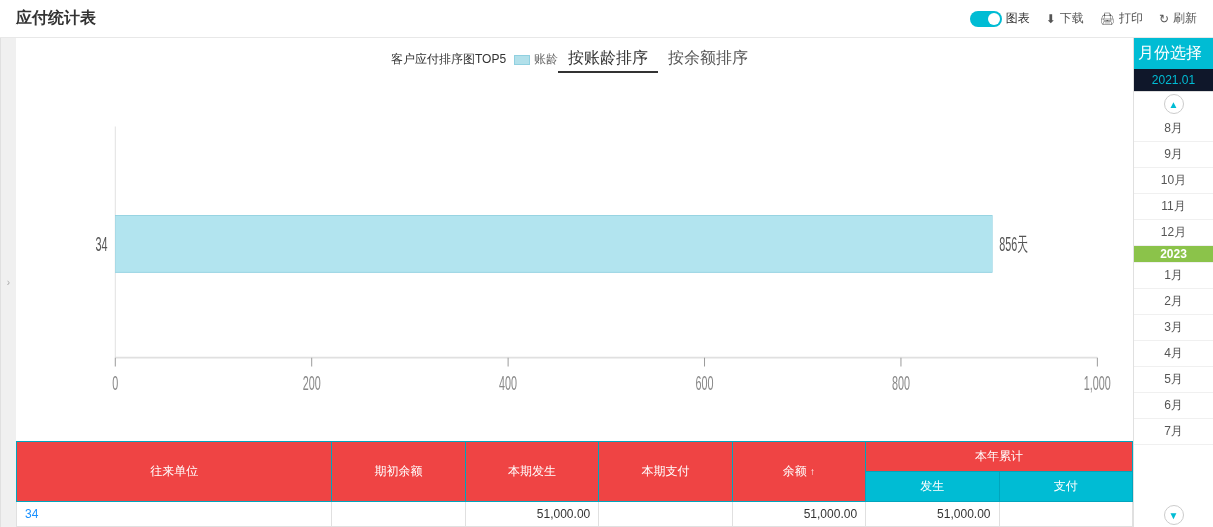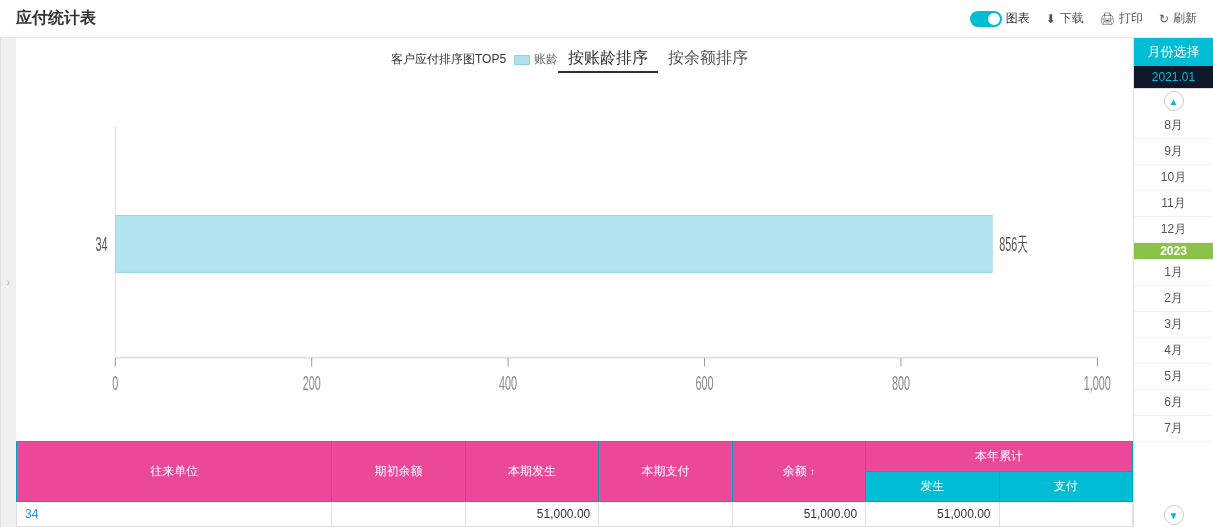--- a/index.html
+++ b/index.html
@@ -31,31 +31,31 @@
     .sort-btn { padding: 2px 10px; font-size: 16px; cursor: pointer; border-bottom: 2px solid transparent; color: #555; }
     .sort-btn.active { color: #333; border-bottom: 2px solid #333; }
 
     
     .chart-canvas { flex: 1; position: relative; padding: 10px 16px 30px 60px; }
 
     
     .table-area { background: #fff; }
     .table-wrap { overflow-x: auto; }
     table { width: 100%; border-collapse: collapse; font-size: 12px; }
-    .table-header-row th { background: #ec4899; color: #fff; text-align: center; padding: 6px 8px; border: 1px solid #00a5bd; font-weight: normal; }
+    .table-header-row th { background: #ef4444; color: #fff; text-align: center; padding: 6px 8px; border: 1px solid #00a5bd; font-weight: normal; }
     .table-header-row-2 th { background: #00bcd4; color: #fff; text-align: center; padding: 6px 8px; border: 1px solid #00a5bd; font-weight: normal; }
     .table-data-row td { padding: 5px 8px; border: 1px solid #e0e0e0; text-align: right; background: #fff; }
     .table-data-row td:first-child { text-align: left; }
     .table-data-row td a { color: #1890ff; text-decoration: none; }
     .col-unit { width: 260px; }
     .col-num { width: 110px; }
 
     
     .sidebar { width: 80px; background: #fff; border-left: 1px solid #e0e0e0; display: flex; flex-direction: column; overflow: hidden; }
-    .sidebar-header { background: #00bcd4; color: #fff; text-align: center; padding: 5px 4px; font-size: 13px; cursor: pointer; }
+    .sidebar-header { background: #00bcd4; color: #fff; padding: 5px 4px; font-size: 16px; cursor: pointer; }
     .sidebar-year { background: #0f172a; color: #00bcd4; text-align: center; padding: 4px; font-size: 12px; border-bottom: 1px solid #ddd; }
     .sidebar-nav { display: flex; justify-content: center; padding: 2px; }
     .nav-arrow { width: 20px; height: 20px; background: #fff; border: 1px solid #ccc; border-radius: 50%; display: flex; align-items: center; justify-content: center; cursor: pointer; font-size: 10px; color: #00bcd4; }
     .sidebar-months { flex: 1; overflow-y: auto; }
     .month-item { text-align: center; padding: 4px 0; font-size: 12px; cursor: pointer; color: #555; border-bottom: 1px solid #f0f0f0; }
     .month-item.year-label { background: #8bc34a; color: #fff; font-weight: bold; padding: 1px 0; }
     .sidebar-nav-bottom { display: flex; justify-content: center; padding: 2px; }
 
     .divider-arrow { width: 16px; background: #f0f0f0; display: flex; align-items: center; justify-content: center; cursor: pointer; color: #aaa; font-size: 10px; border-left: 1px solid #e0e0e0; }
   </style>

